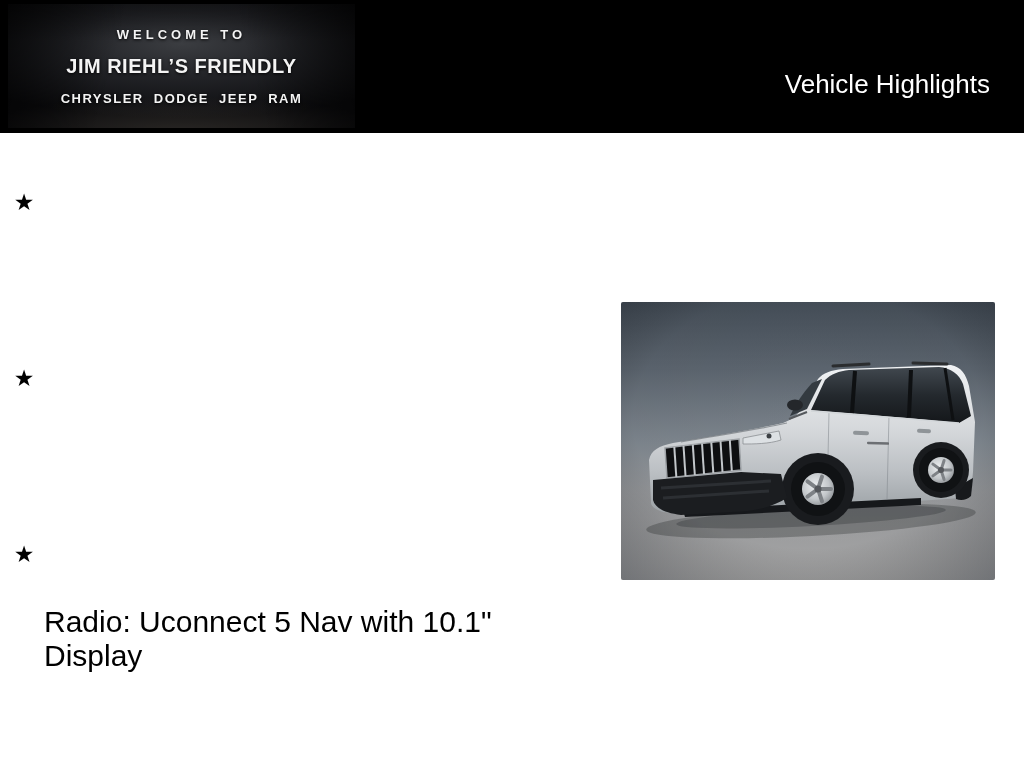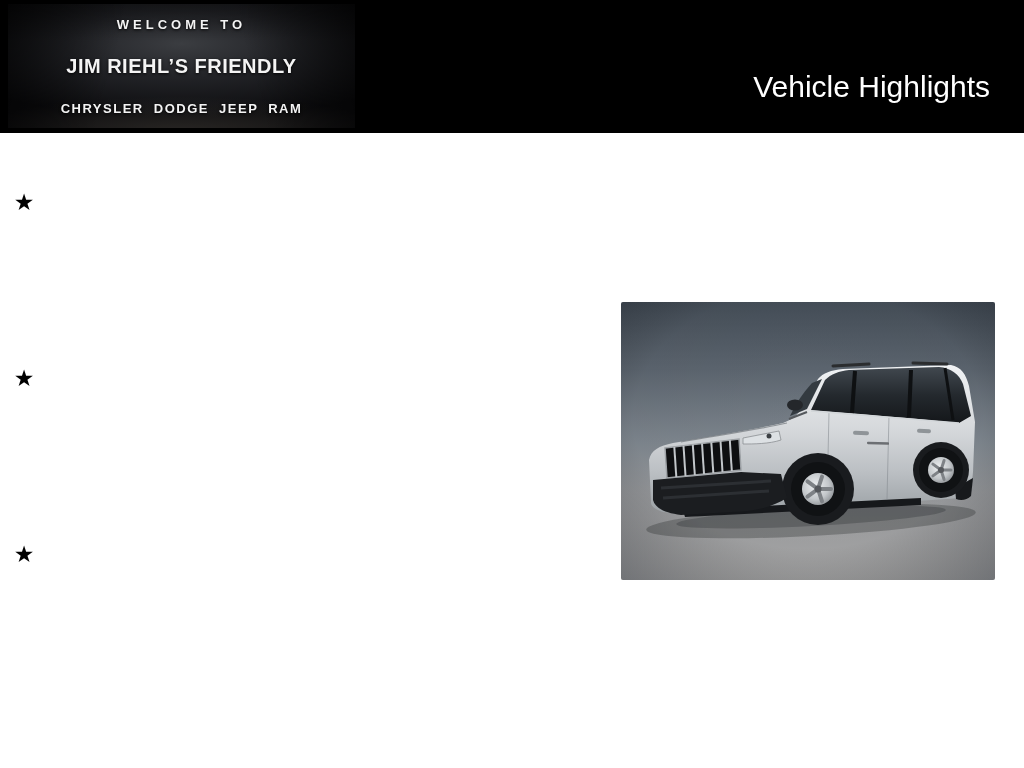--- a/index.html
+++ b/index.html
@@ -33,31 +33,31 @@
       radial-gradient(ellipse 95% 45% at 50% 104%, rgba(150,138,120,0.22), rgba(0,0,0,0) 65%),
       linear-gradient(180deg, rgba(0,0,0,0.35) 0%, rgba(0,0,0,0) 30%);
   }
   .dealer-logo .logo-text {
     position: relative; z-index: 2;
     height: 100%;
     display: flex; flex-direction: column;
     align-items: center; justify-content: center;
     color: #f4f4f4;
     text-shadow: 0 1px 3px rgba(0,0,0,0.9);
-    gap: 23px;
+    gap: 13px;
   }
   .logo-welcome  { font-size: 13px; font-weight: bold; letter-spacing: 4px;   white-space: nowrap; }
   .logo-name     { font-size: 20px; font-weight: bold; letter-spacing: 0.5px; white-space: nowrap; }
   .logo-brands   { font-size: 13px; font-weight: bold; letter-spacing: 1.5px; word-spacing: 5px; white-space: nowrap; text-align: right; }
 
   .slide-title {
     position: absolute; right: 34px; top: 50%;
     transform: translateY(-50%);
     color: #ffffff;
-    font-size: 30px; font-weight: normal;
+    font-size: 26px; font-weight: normal;
     white-space: nowrap;
   }
 
   
   .highlights {
     position: absolute; left: 0; top: 133px;
     width: 604px;
     margin: 0;
     padding: 52px 0 0 44px;
     list-style: none;
@@ -105,20 +105,22 @@
 
   <ul class="highlights">
     <li class="highlight-item">
       <span class="star-bullet">★</span>
     </li>
     <li class="highlight-item">
       <span class="star-bullet">★</span>
     </li>
     <li class="highlight-item">
       <span class="star-bullet">★</span>
+      <span class="item-text">Radio: Uconnect 5 Nav with 10.1"
+Display</span>
     </li>
 
   </ul>
 
   <figure class="vehicle-photo">
     <svg width="374" height="278" viewBox="0 0 374 278" xmlns="http://www.w3.org/2000/svg">
       <defs>
         <linearGradient id="wallGrad" x1="0" y1="0" x2="0" y2="1">
           <stop offset="0" stop-color="#454e58"></stop>
           <stop offset="0.25" stop-color="#5d6670"></stop>

